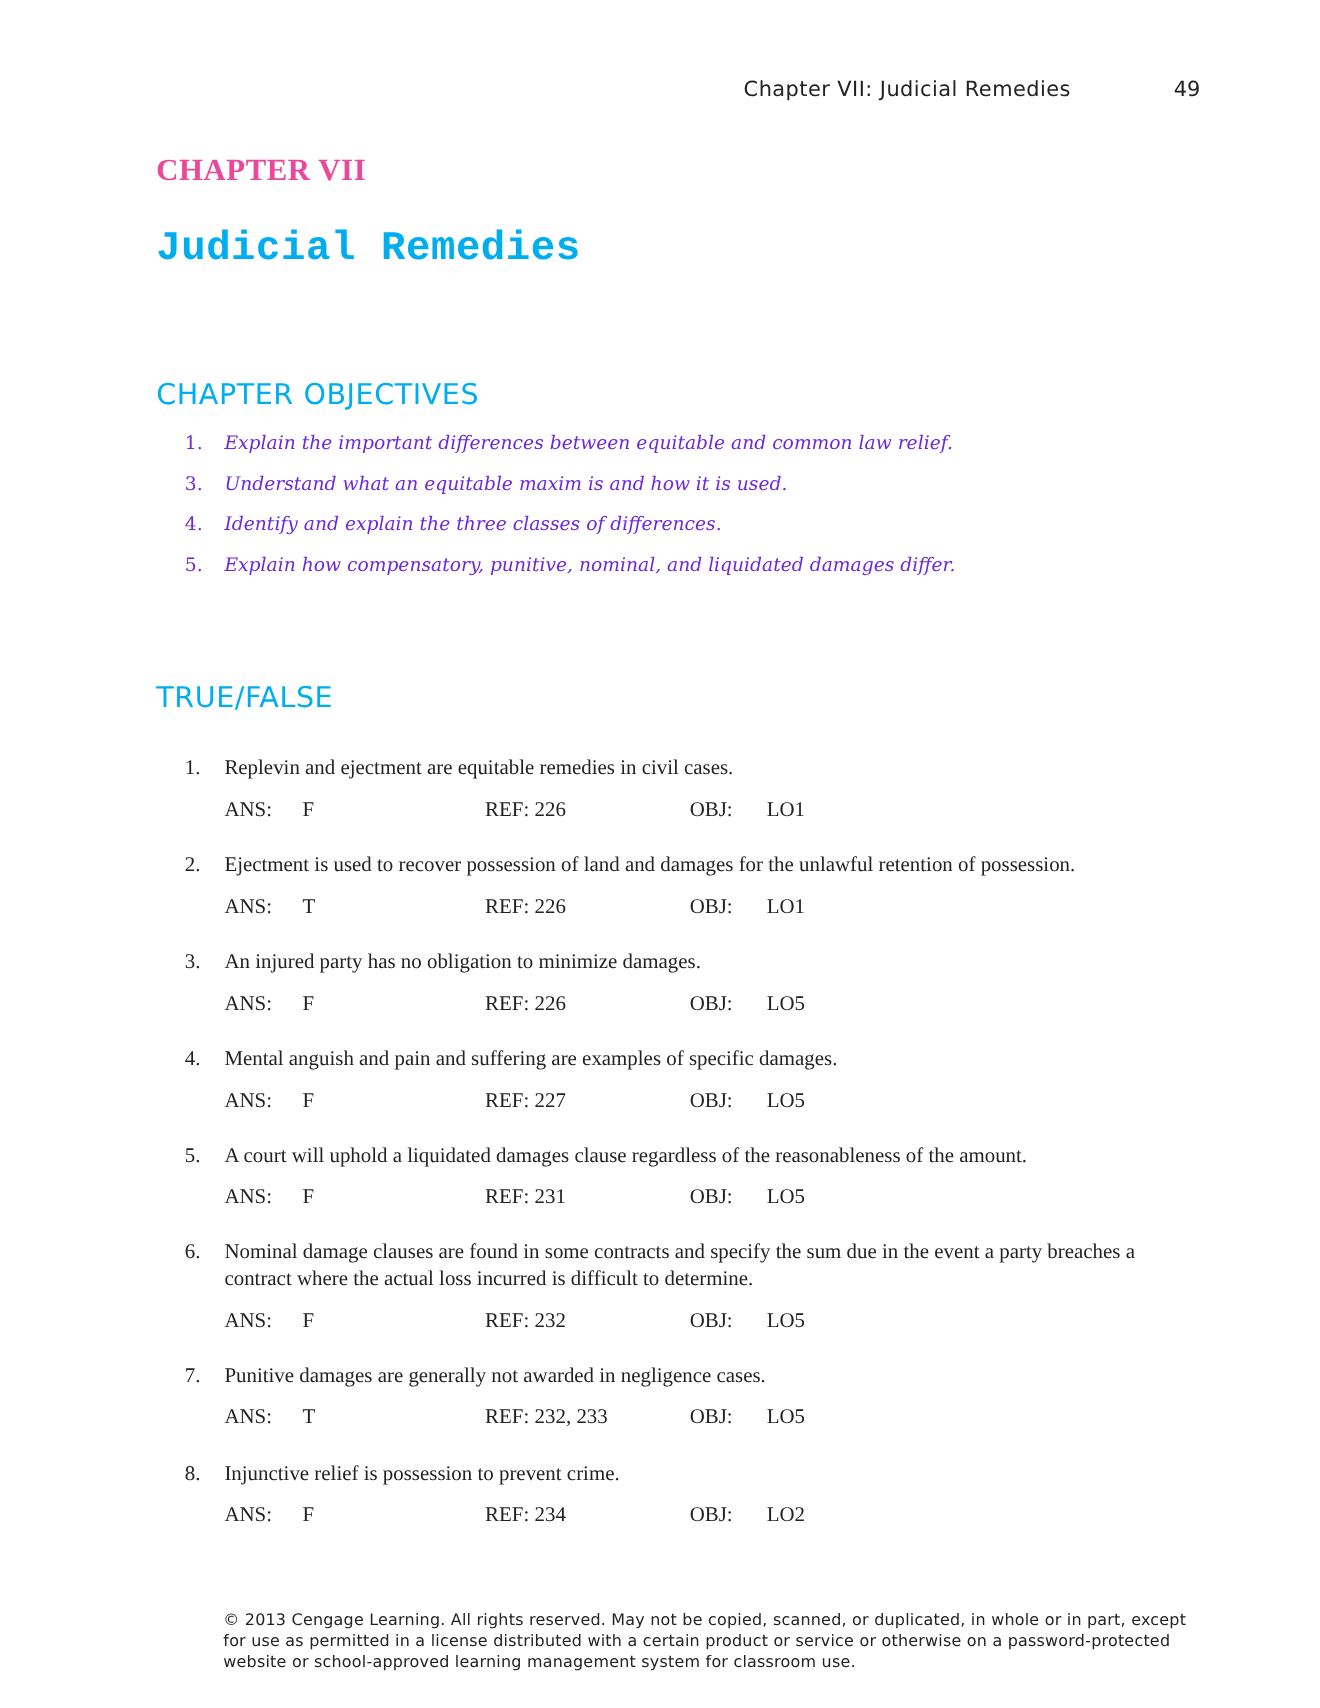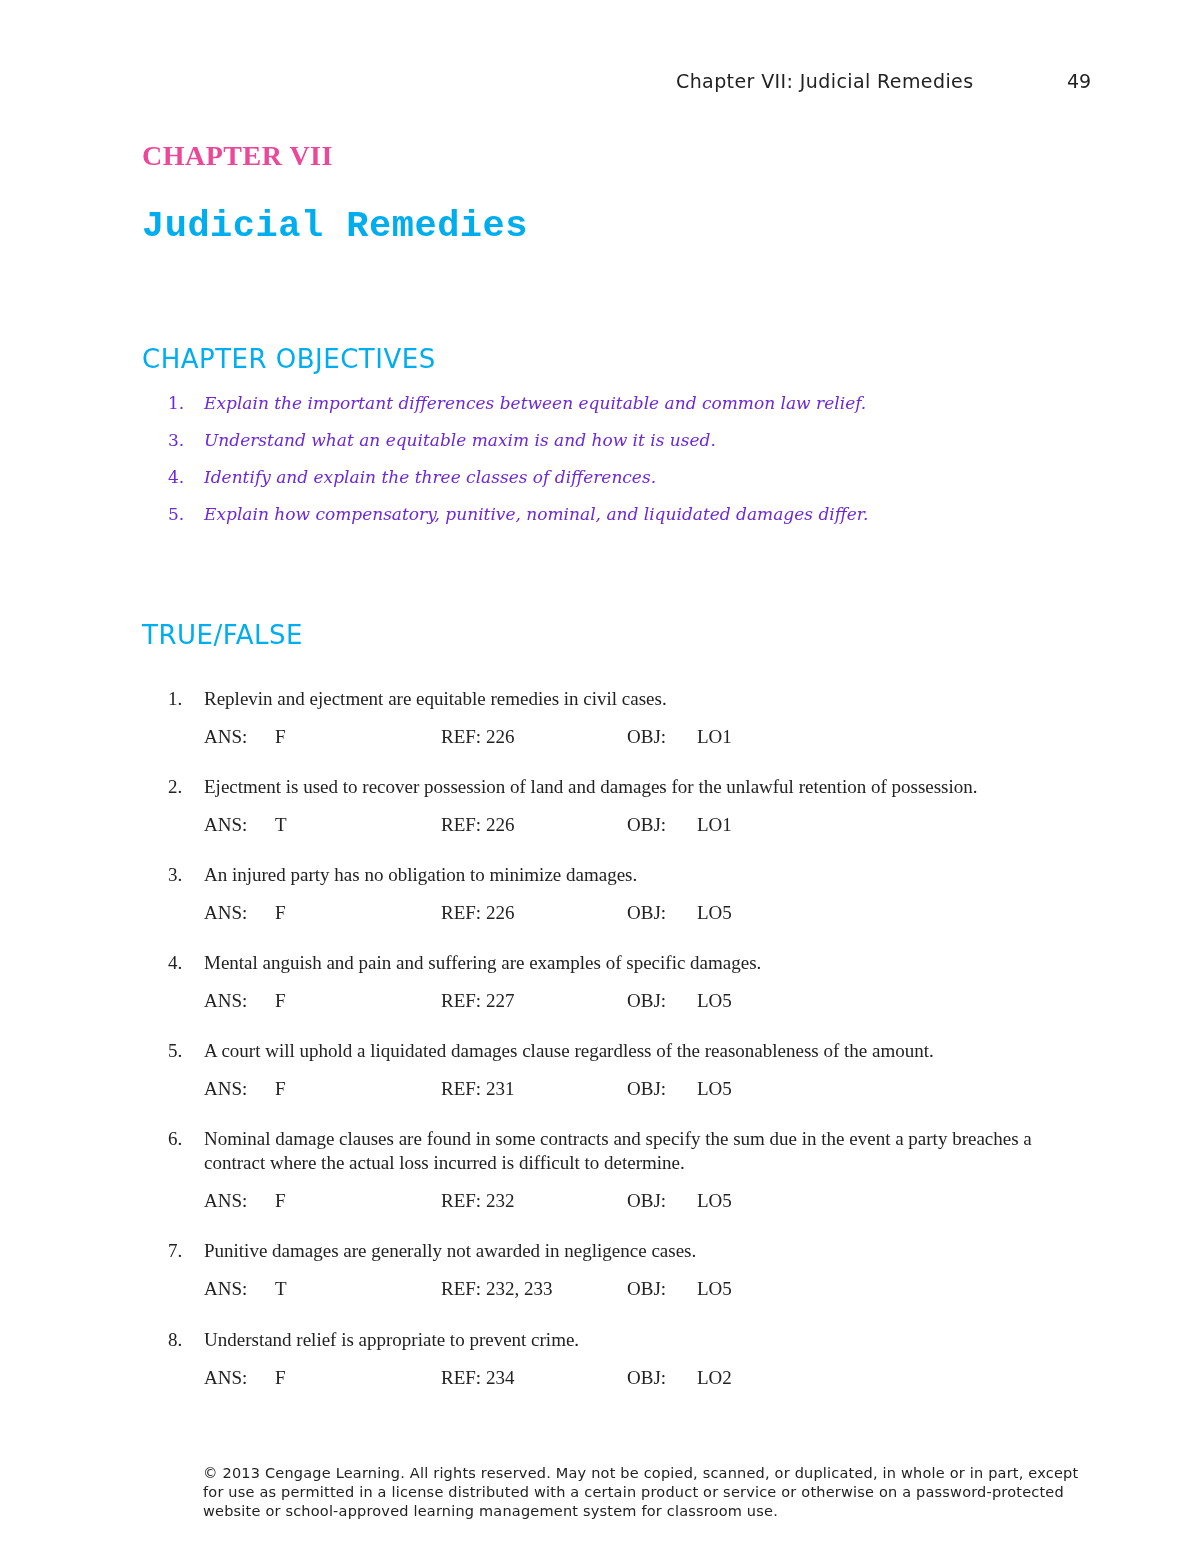--- a/index.html
+++ b/index.html
@@ -162,21 +162,21 @@
       <span class="k-ref">REF:</span>
         <span class="v-ref">232, 233</span>
       <span class="k-obj">OBJ:</span>
         <span class="v-obj">LO5</span>
     </div>
   </div>
 
   <div class="tf" style="top:1328px;">
     <div class="q">
         <span class="num">8.</span>
-        <span class="qtext">Understand relief is appropriate to prevent crime.</span>
+        <span class="qtext">Injunctive relief is possession to prevent crime.</span>
       </div>
     <div class="meta">
       <span class="k-ans">ANS:</span>
         <span class="v-ans">F</span>
       <span class="k-ref">REF:</span>
         <span class="v-ref">234</span>
       <span class="k-obj">OBJ:</span>
         <span class="v-obj">LO2</span>
     </div>
   </div>

